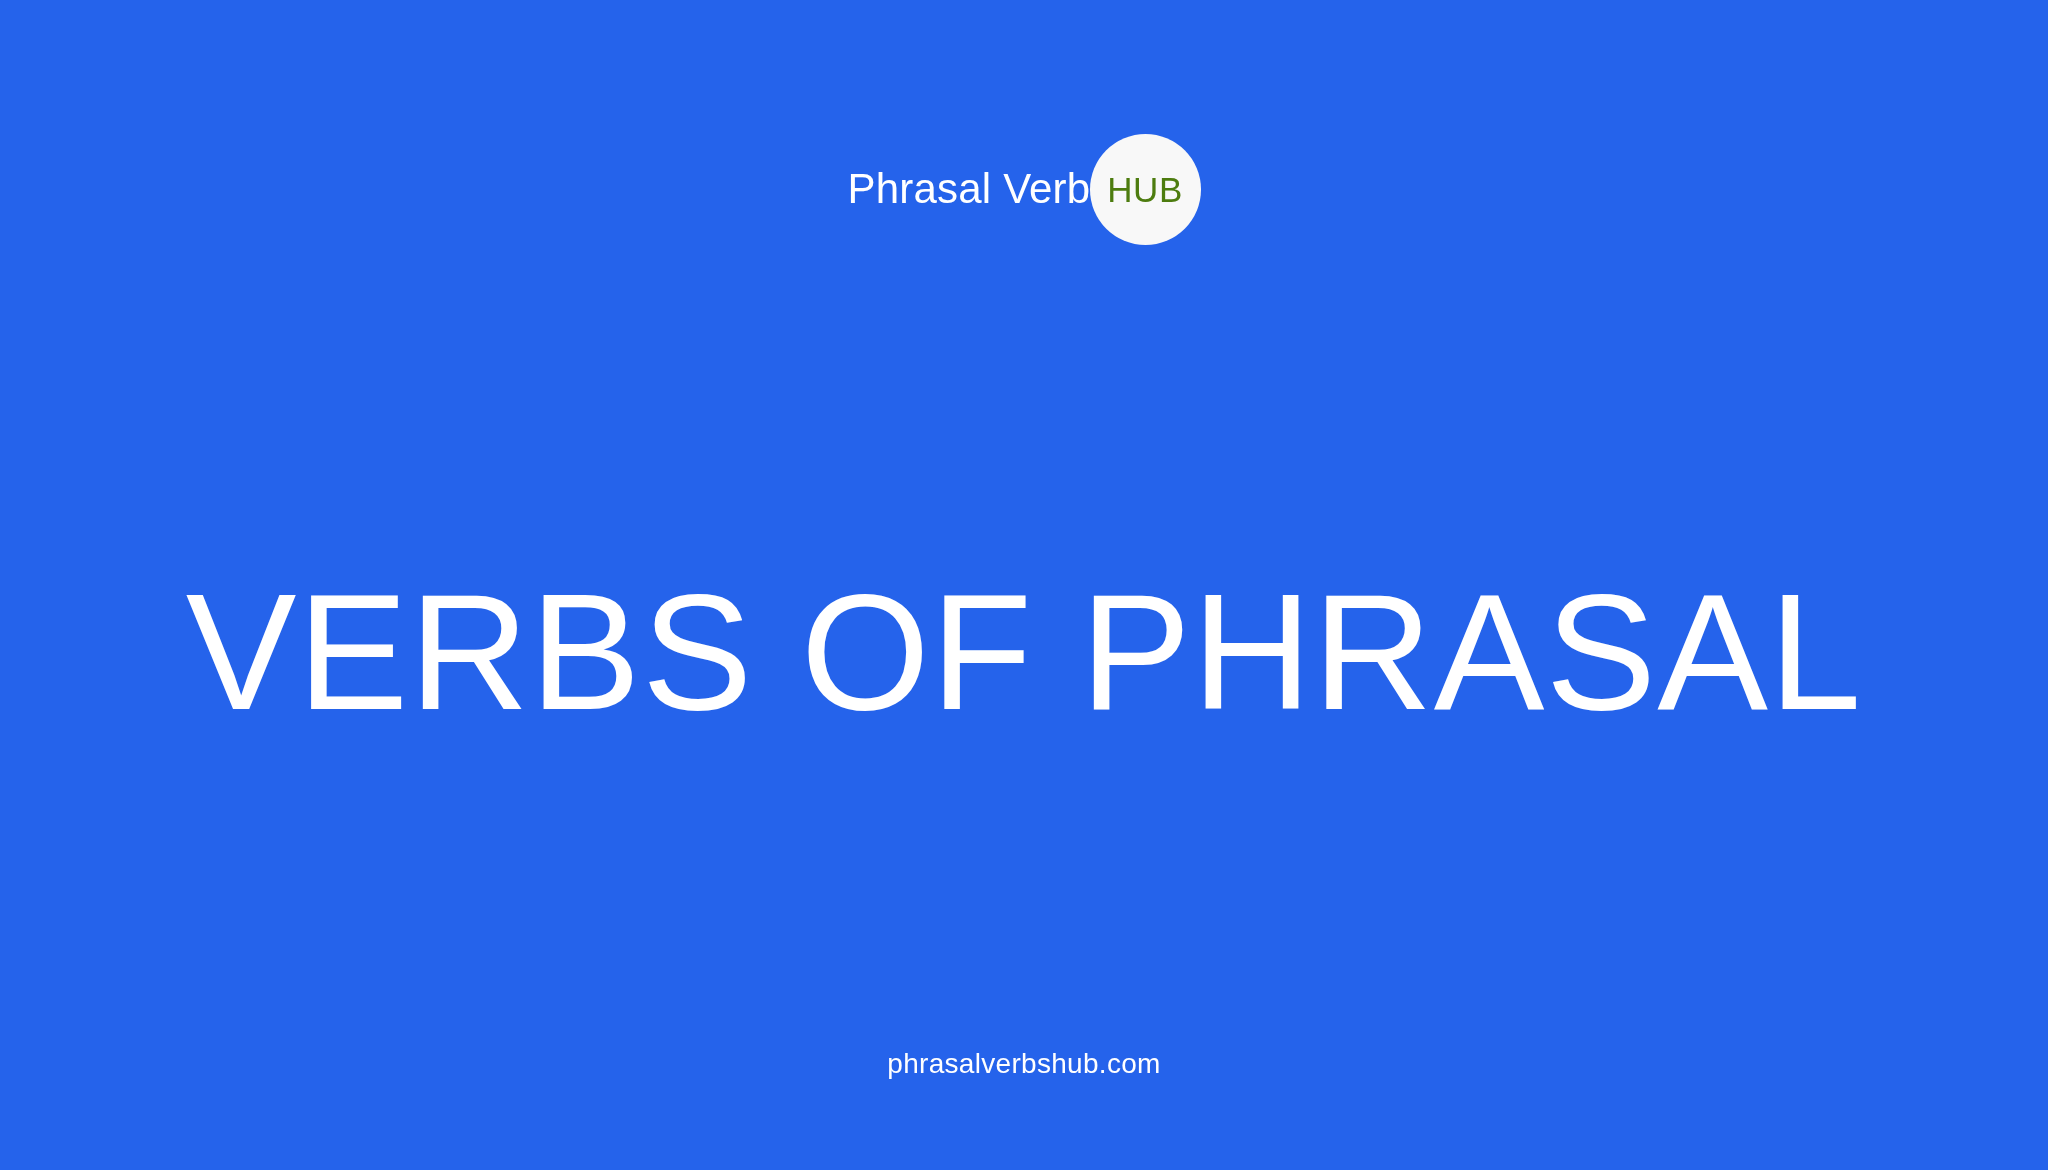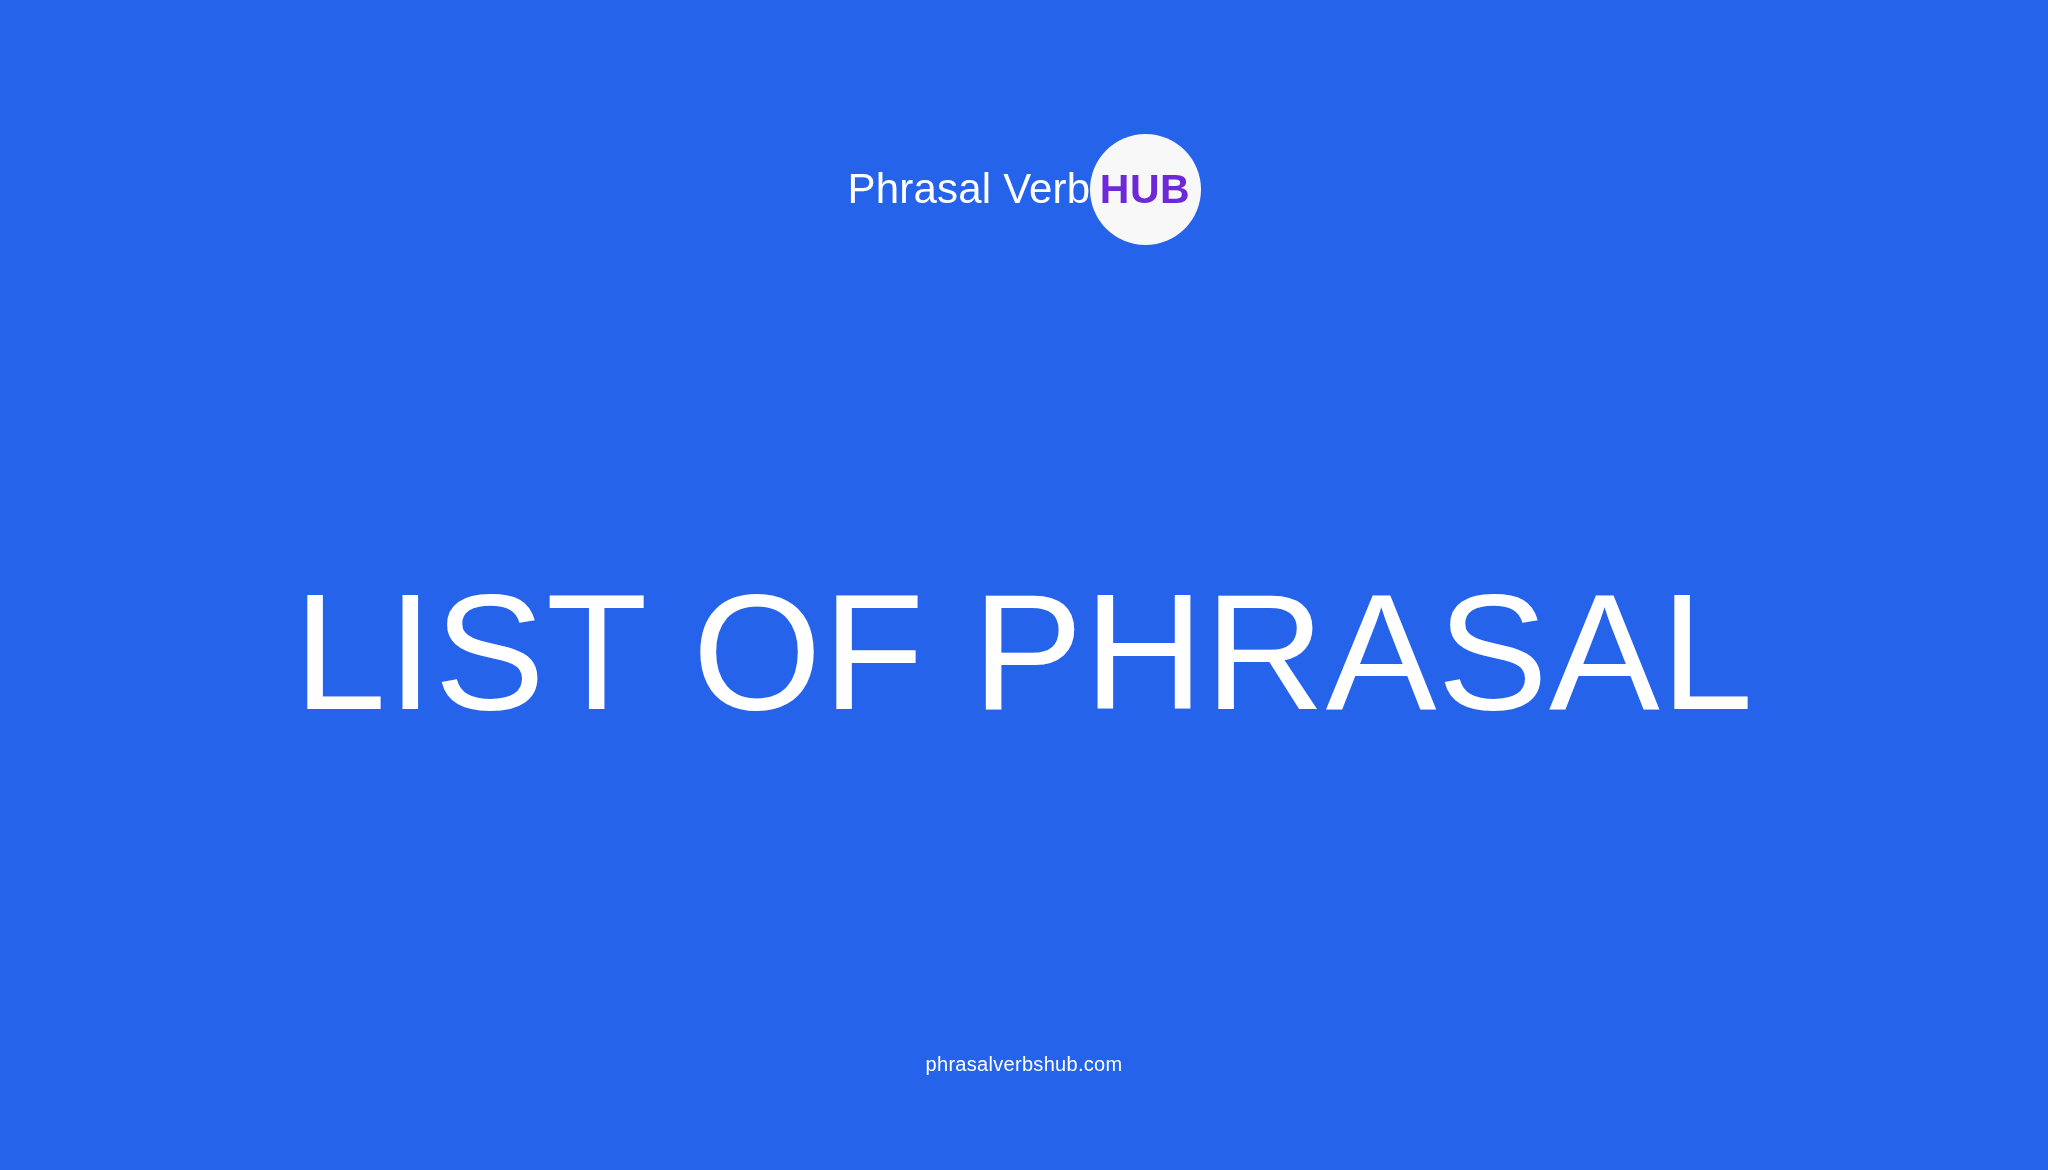--- a/index.html
+++ b/index.html
@@ -59,24 +59,24 @@
     border-radius: 50%;
     background: #f8f8f8;
     display: flex;
     align-items: center;
     justify-content: center;
     margin-left: -38px;
     flex: 0 0 auto;
   }
 
   .brand-badge-text {
-    color: #6d28d9;
+    color: #4d7c0f;
     font-family: "Liberation Sans", sans-serif;
-    font-size: 41px;
-    font-weight: 700;
+    font-size: 35px;
+    font-weight: 400;
     letter-spacing: 0.5px;
     line-height: 1;
     white-space: nowrap;
   }
 
   
   .headline {
     position: absolute;
     top: 388px;
     left: 0;
@@ -96,21 +96,21 @@
 
   
   .footer {
     position: absolute;
     top: 1050px;
     left: 0;
     width: 2048px;
     text-align: center;
     color: #ffffff;
     font-family: "Liberation Sans", sans-serif;
-    font-size: 20px;
+    font-size: 28px;
     font-weight: 400;
     letter-spacing: 0.3px;
     line-height: 28px;
     white-space: nowrap;
   }
 </style>
 </head>
 <body>
 
 <div class="poster">
@@ -118,18 +118,18 @@
   <div class="brand">
     <div class="brand-inner">
       <span class="brand-wordmark">Phrasal Verbs</span>
       <span class="brand-badge">
         <span class="brand-badge-text">HUB</span>
       </span>
     </div>
   </div>
 
   <h1 class="headline">
-    <span class="headline-line">LIST OF PHRASAL</span>
+    <span class="headline-line">VERBS OF PHRASAL</span>
   </h1>
 
   <div class="footer">phrasalverbshub.com</div>
 
 </div>
 
 </body></html>

